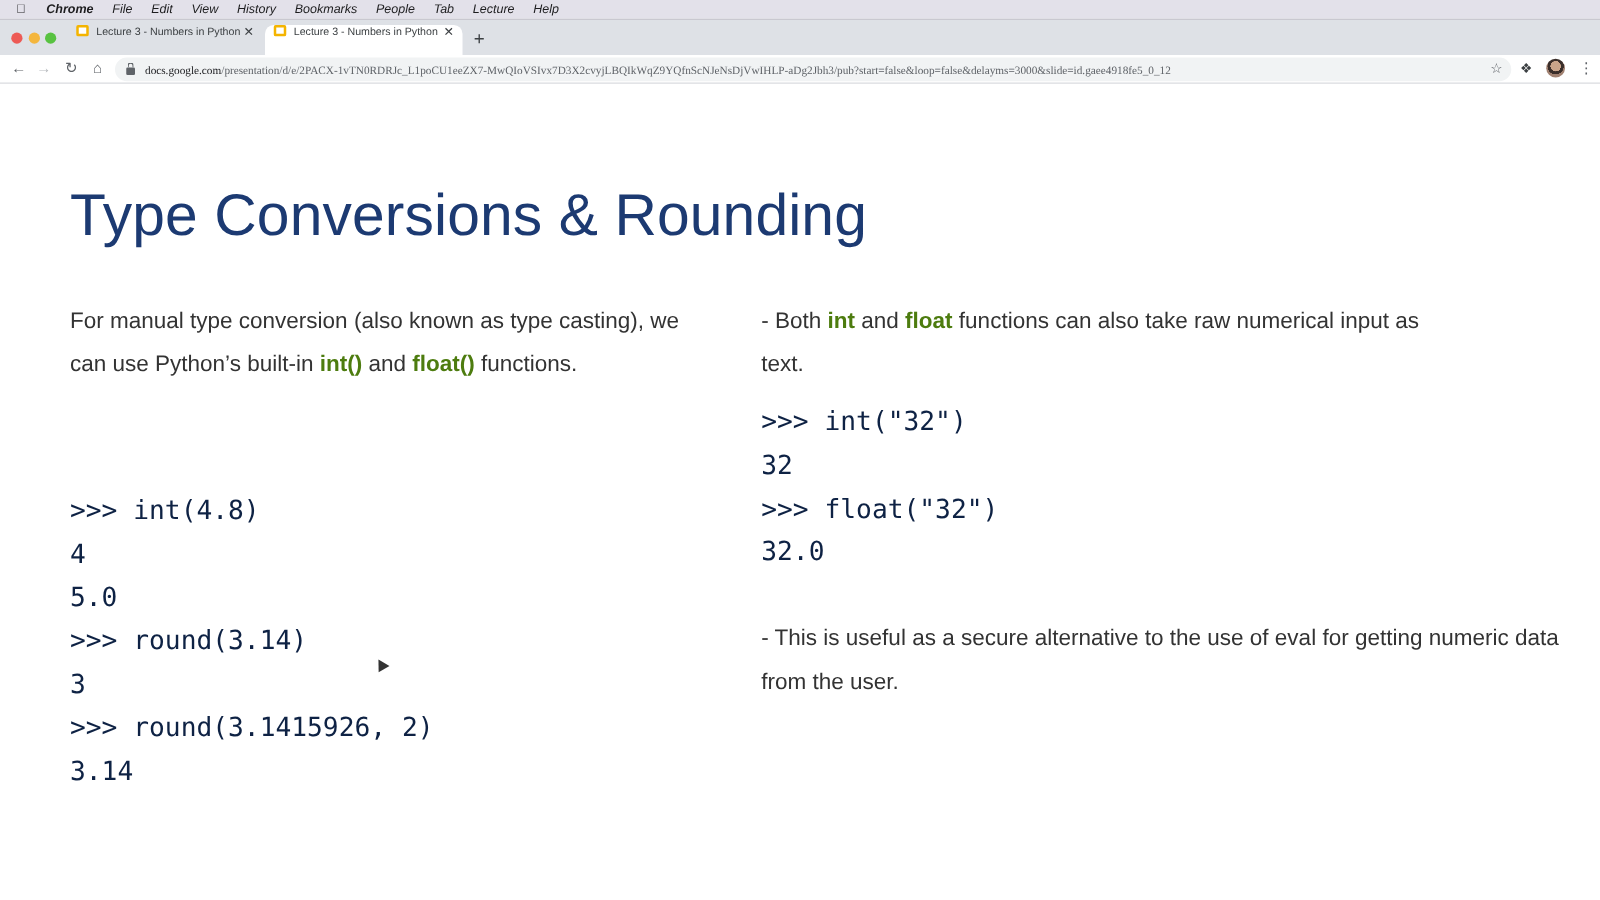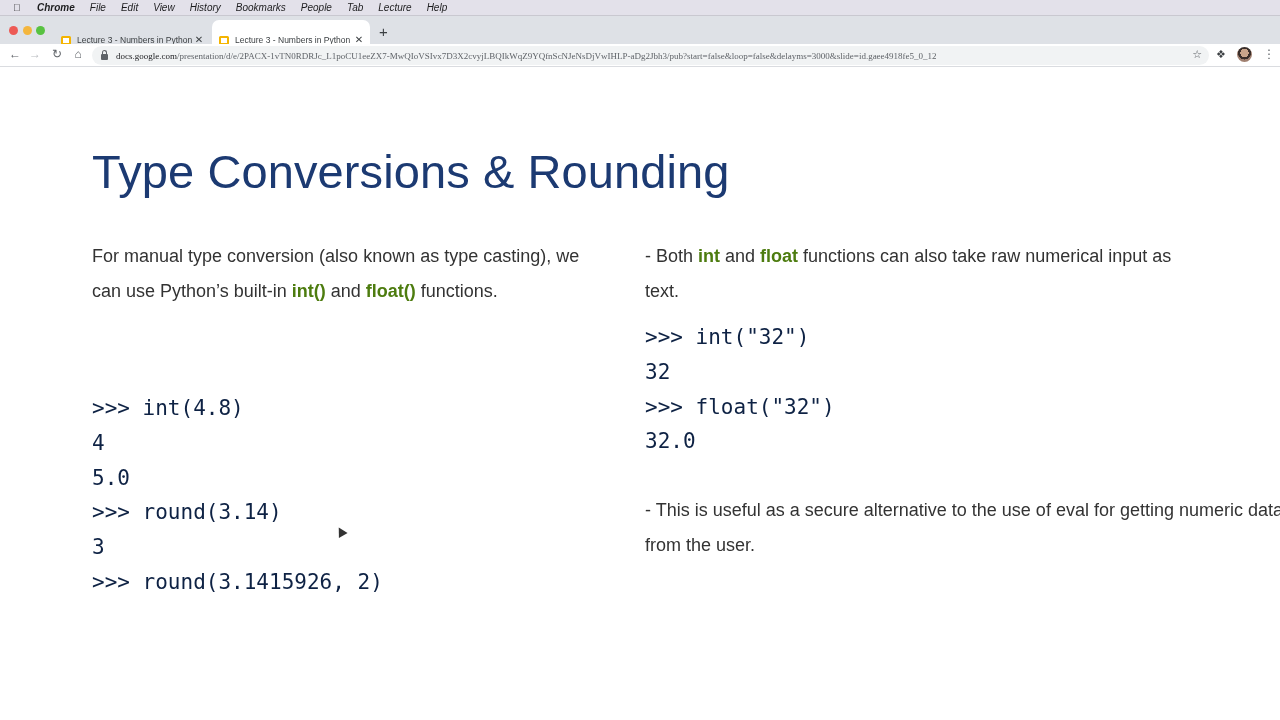--- a/index.html
+++ b/index.html
@@ -10,21 +10,21 @@
   .menubar .apple { margin-left: 13px; width: 10px; font-size: 10px; }
   .menubar .menu-item { margin-left: 15px; font-style: italic; }
   .menubar .menu-item.app { font-weight: bold; margin-left: 14px; }
 
   
   .tabstrip { position: absolute; left: 0; top: 15px; width: 1280px; height: 29px; background: #dee1e6; border-top: 1px solid #c9c8d0; }
   .traffic { position: absolute; top: 10px; width: 9px; height: 9px; border-radius: 50%; }
   .traffic.red { left: 9px; background: #ed5a55; }
   .traffic.yellow { left: 23px; background: #f4b63d; }
   .traffic.green { left: 36px; background: #58c241; }
-  .tab { position: absolute; top: 4px; height: 25px; display: flex; align-items: flex-end; font-size: 8.5px; color: #3c4043; }
+  .tab { position: absolute; top: 4px; height: 25px; display: flex; align-items: flex-start; font-size: 8.5px; color: #3c4043; }
   .tab.inactive { left: 54px; width: 156px; }
   .tab.active { left: 212px; width: 158px; background: #ffffff; border-radius: 7px 7px 0 0; }
   .tab .favicon { width: 10px; height: 9px; border: 2px solid #f4b400; border-radius: 1.5px; margin-left: 7px; margin-right: 6px; background: #fff; }
   .tab .title { flex: 1; white-space: nowrap; overflow: hidden; }
   .tab .close { width: 14px; text-align: center; font-size: 10px; color: #3c4043; margin-right: 4px; }
   .newtab { position: absolute; left: 379px; top: 7px; font-size: 15px; color: #3c4043; }
 
   
   .toolbar { position: absolute; left: 0; top: 44px; width: 1280px; height: 23px; background: #ffffff; border-bottom: 1px solid #dadce0; }
   .navbtn { position: absolute; top: 3px; font-size: 12px; color: #5f6368; width: 16px; text-align: center; }
@@ -36,21 +36,21 @@
   .omnibox .lock { margin-left: 9px; width: 7px; height: 6px; background: #5f6368; border-radius: 1px; position: relative; margin-top: 3px; }
   .omnibox .lock::before { content: ""; position: absolute; left: 1px; top: -4px; width: 3px; height: 3px; border: 1px solid #5f6368; border-bottom: none; border-radius: 3px 3px 0 0; }
   .omnibox .url { margin-left: 8px; font-size: 9px; color: #5f6368; white-space: nowrap; }
   .omnibox .url .host { color: #202124; }
   .omnibox .star { position: absolute; right: 7px; top: 2px; font-size: 11px; color: #5f6368; }
   .ext-icon { position: absolute; left: 1216px; top: 4px; font-size: 11px; color: #3c4043; }
   .avatar { position: absolute; left: 1237px; top: 3px; width: 15px; height: 15px; border-radius: 50%; background: radial-gradient(circle at 50% 40%, #c9a48a 0 35%, #3a2e2a 36% 55%, #a08070 56%); }
   .kebab { position: absolute; left: 1263px; top: 3px; font-size: 12px; color: #5f6368; }
 
   
-  .slide { position: absolute; left: 0; top: 68px; width: 1116px; height: 652px; background: #ffffff; margin-left: 36px; }
+  .slide { position: absolute; left: 0; top: 68px; width: 1116px; height: 652px; background: #ffffff; }
   .slide-title { position: absolute; left: 56px; top: 76px; font-size: 47px; color: #1c3a72; letter-spacing: 0.1px; white-space: nowrap; }
   .para { position: absolute; font-size: 18px; color: #333333; line-height: 35px; }
   .para b { color: #4d7c0f; }
   .left-para { left: 56px; top: 171px; width: 520px; }
   .right-para1 { left: 609px; top: 171px; width: 560px; }
   .right-para2 { left: 609px; top: 425px; width: 640px; }
   .code { position: absolute; font-family: "DejaVu Sans Mono", monospace; font-size: 21px; color: #0e2244; line-height: 34.8px; white-space: pre; }
   .left-code { left: 56px; top: 323px; }
   .right-code { left: 609px; top: 252px; }
   .cursor { position: absolute; left: 300px; top: 459px; width: 0; height: 0; border-left: 5px solid transparent; border-right: 5px solid transparent; border-bottom: 9px solid #333; transform: rotate(-30deg); }
@@ -103,21 +103,21 @@
   <span class="ext-icon">❖</span>
   <span class="avatar"></span>
   <span class="kebab">⋮</span>
 </div>
 
 <div class="slide">
   <div class="slide-title">Type Conversions &amp; Rounding</div>
 
   <div class="para left-para"><span>For manual type conversion (also known as type casting), we can use Python’s built-in </span><b>int()</b><span> and </span><b>float()</b><span> functions.</span></div>
 
-  <div class="code left-code"><div>&gt;&gt;&gt; int(4.8)</div><div>4</div><div>5.0</div><div>&gt;&gt;&gt; round(3.14)</div><div>3</div><div>&gt;&gt;&gt; round(3.1415926, 2)</div></div>
+  <div class="code left-code"><div>&gt;&gt;&gt; int(4.8)</div><div>4</div><div>5.0</div><div>&gt;&gt;&gt; round(3.14)</div><div>3</div><div>&gt;&gt;&gt; round(3.1415926, 2)</div><div>3.14</div></div>
 
   <div class="para right-para1"><span>- Both </span><b>int</b><span> and </span><b>float</b><span> functions can also take raw numerical input as text.</span></div>
 
   <div class="code right-code"><div>&gt;&gt;&gt; int("32")</div><div>32</div><div>&gt;&gt;&gt; float("32")</div><div>32.0</div></div>
 
   <div class="para right-para2">- This is useful as a secure alternative to the use of eval for getting numeric data from the user.</div>
 
   <div class="cursor"></div>
 </div>
 

